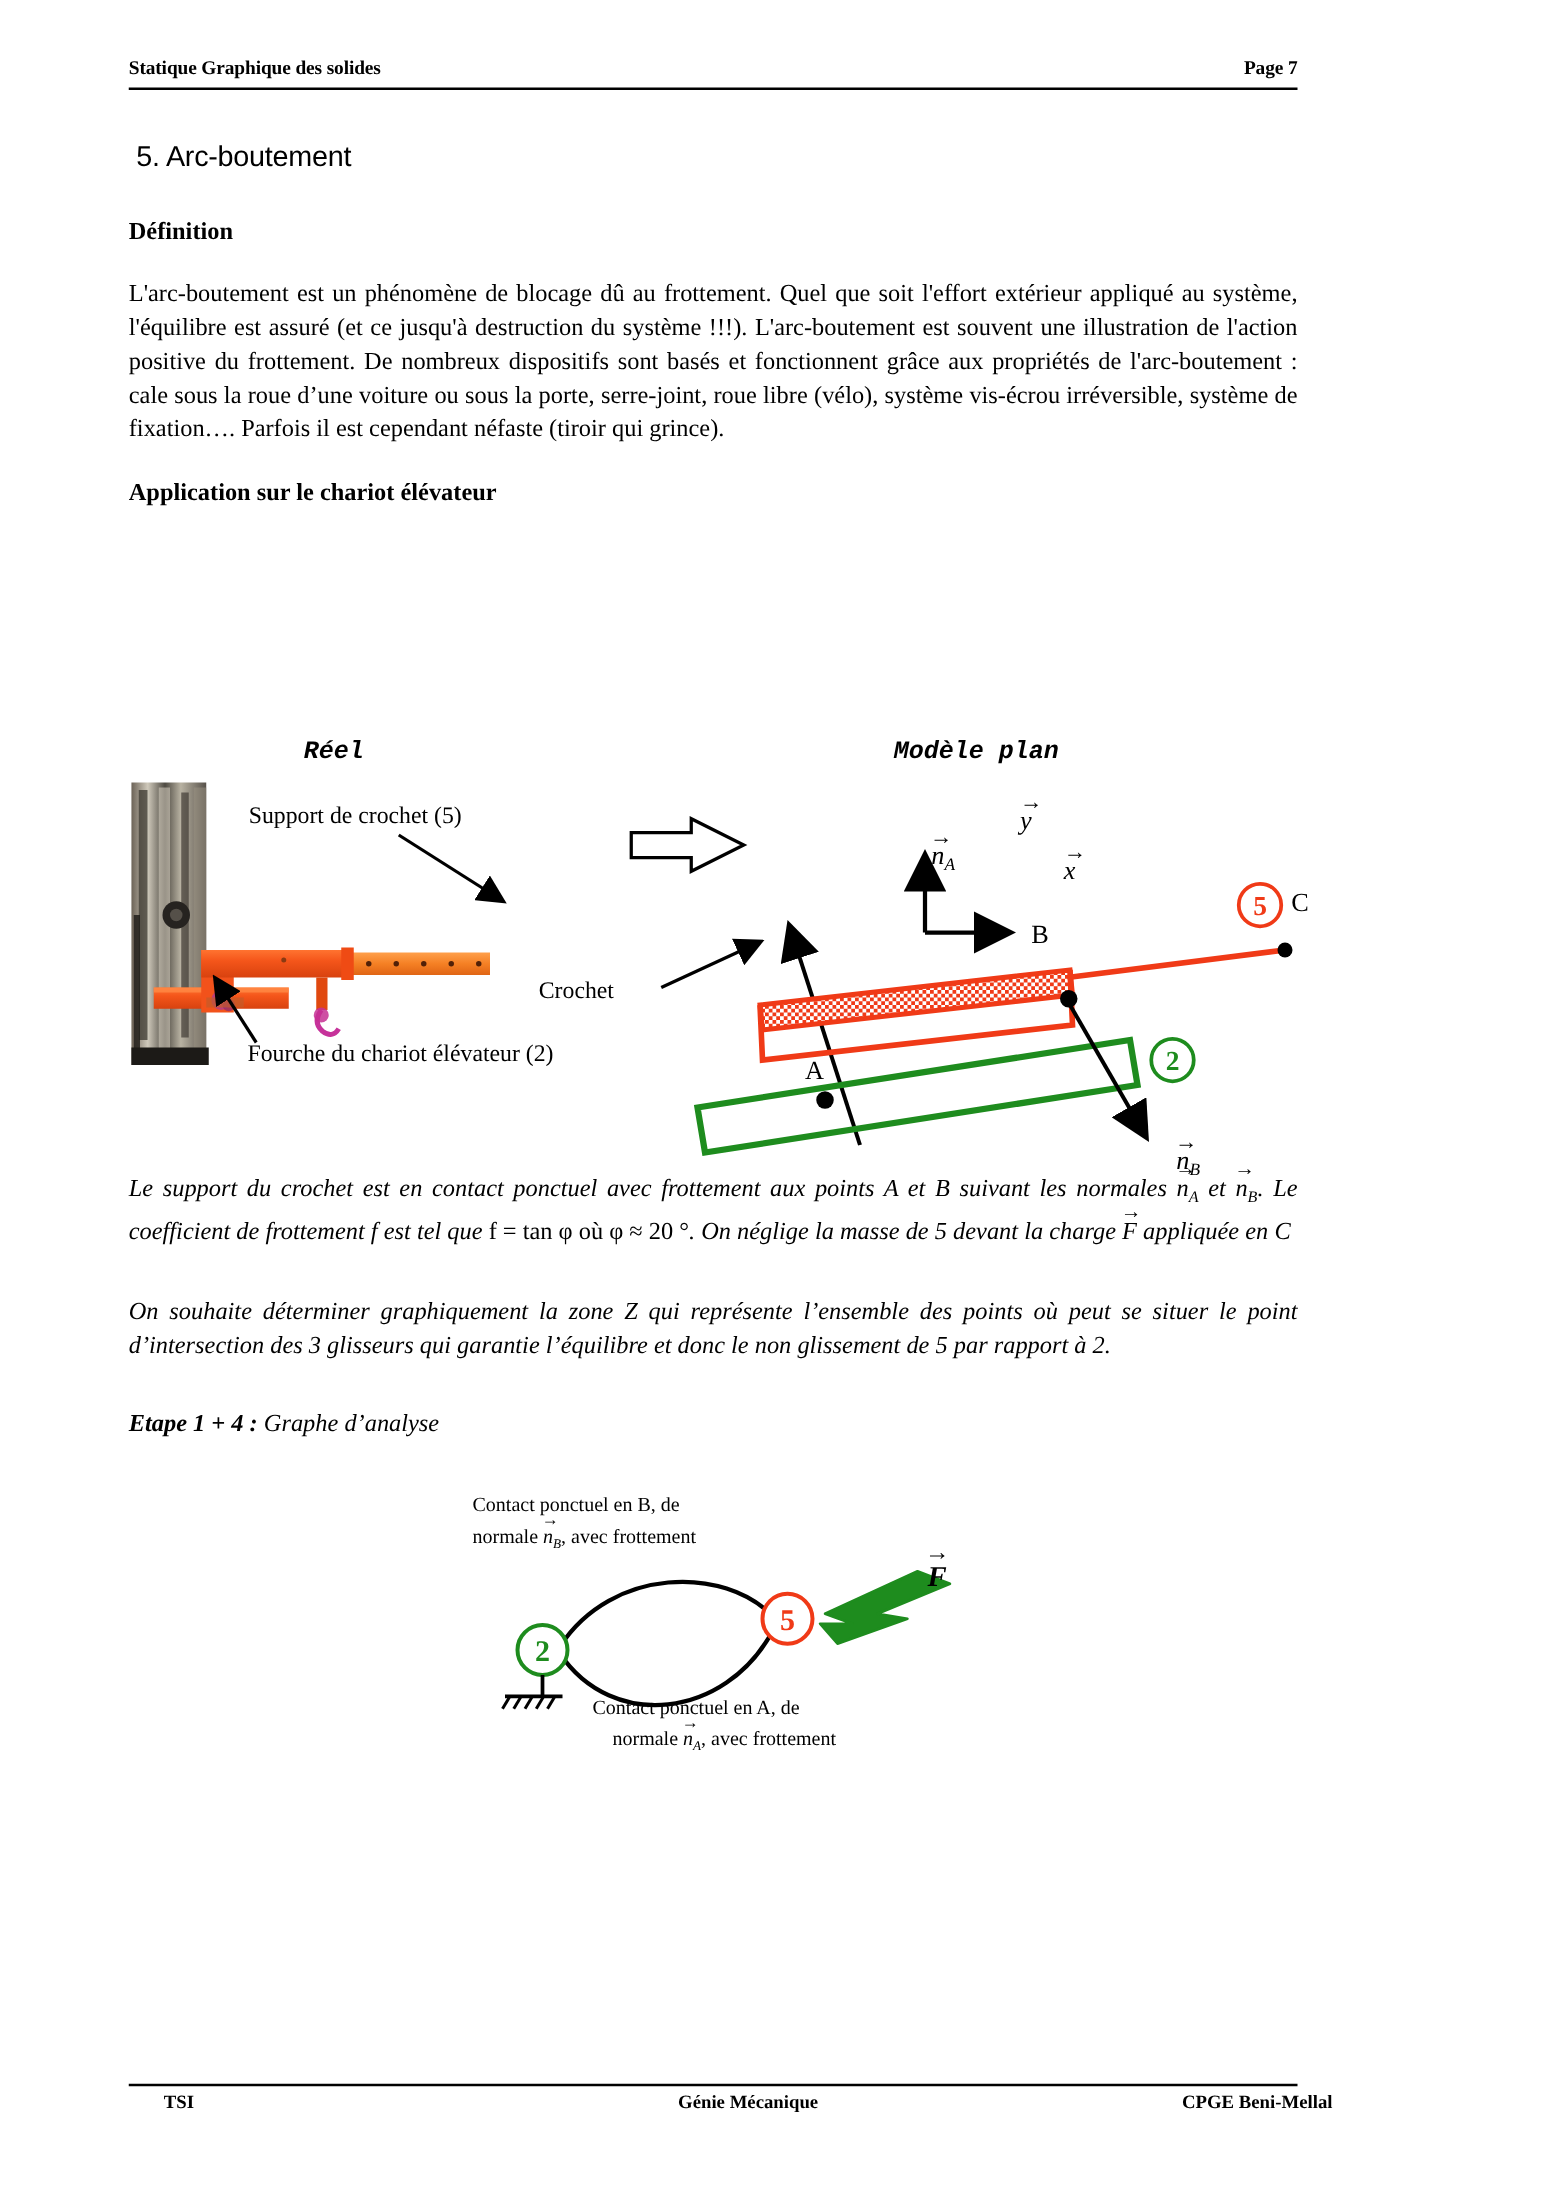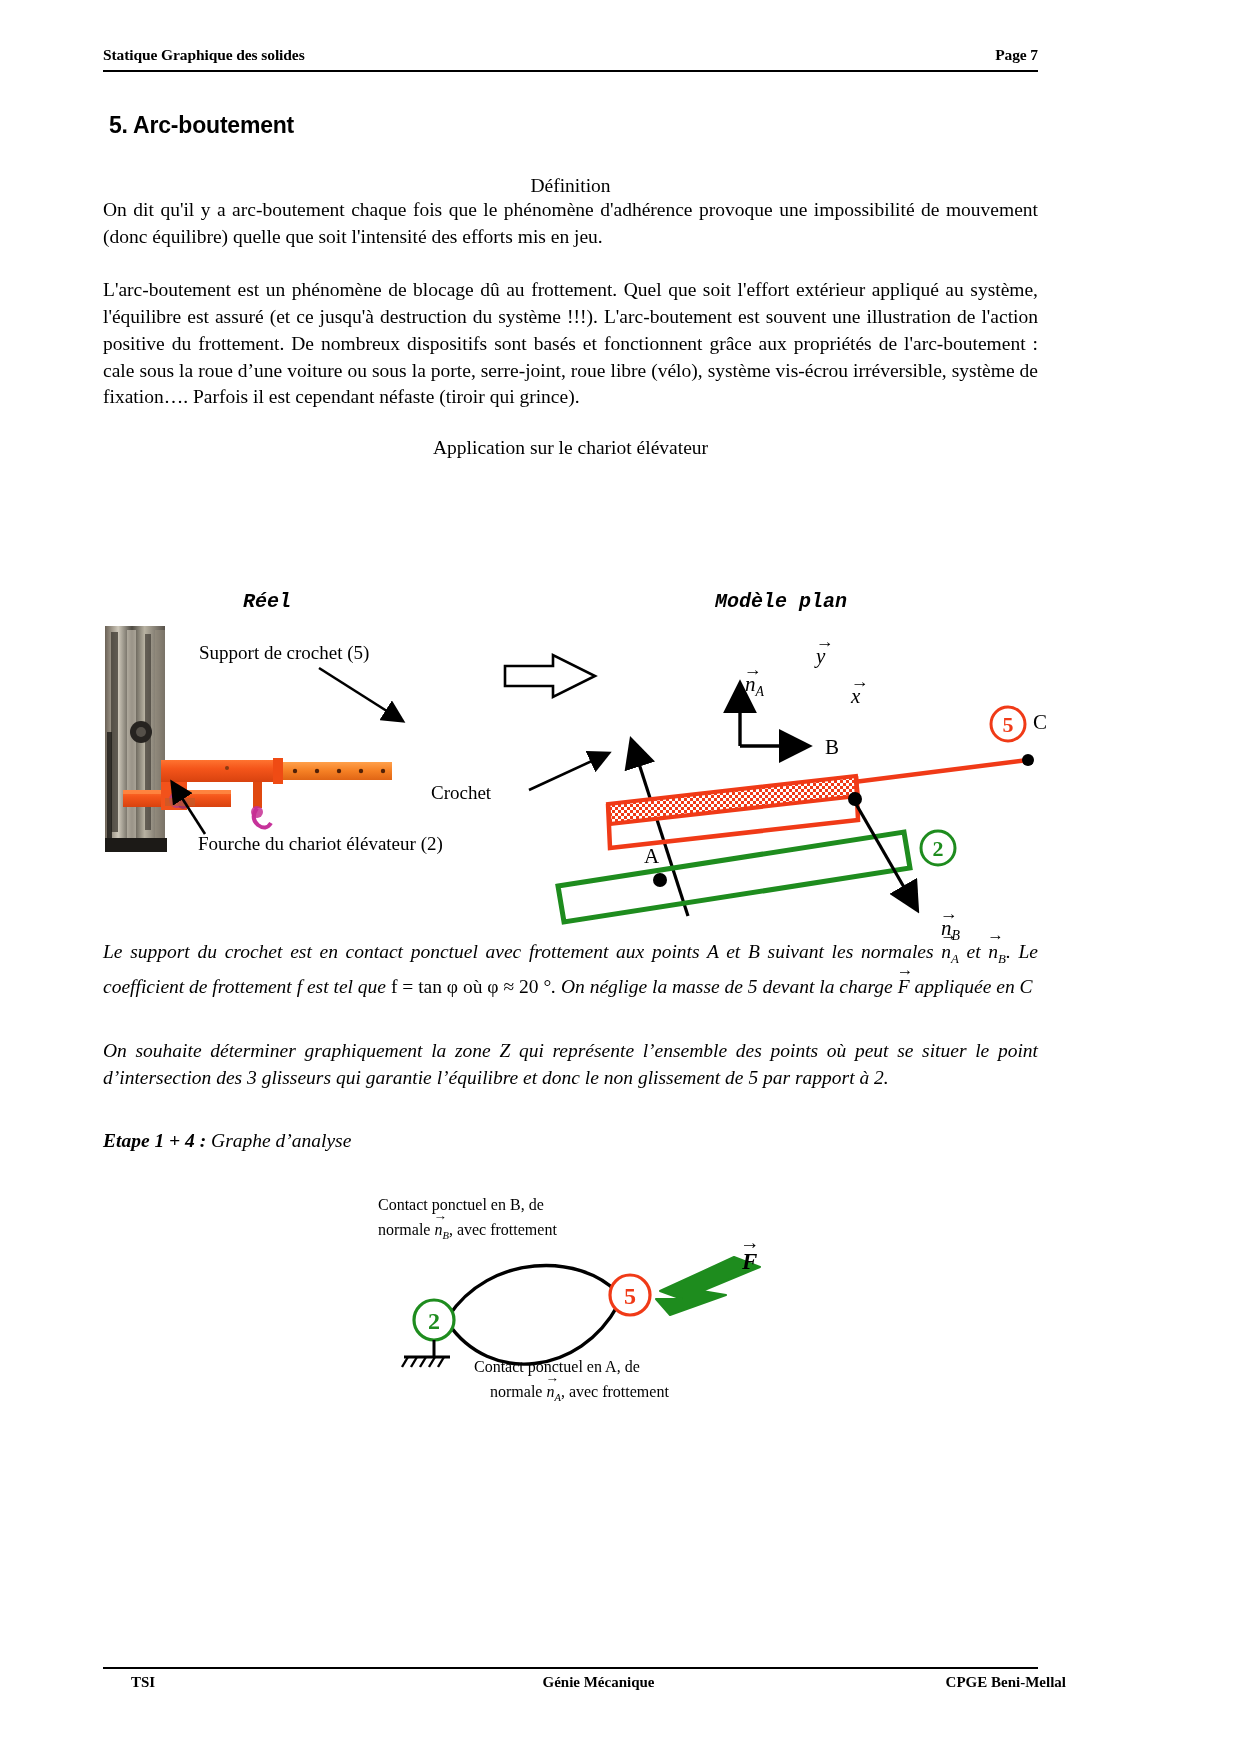--- a/index.html
+++ b/index.html
@@ -61,30 +61,29 @@
     margin-left: 28px;
   }
   .footer .mid { position: absolute; left: 50%; transform: translateX(-50%); }
 
   
   .content { position: absolute; left: 103px; top: 100px; width: 935px; }
 
   h1.section-title {
     font-family: "Liberation Sans", sans-serif;
     font-size: 23px;
-    font-weight: bold;
+    font-weight: normal;
     margin: 12px 0 0 6px;
     letter-spacing: -0.2px;
   }
   h2.sub {
     font-family: "Liberation Serif", serif;
     font-size: 19.5px;
-    font-weight: normal;
+    font-weight: bold;
     margin: 30px 0 0 0;
-    text-align: center;
   }
   p.body {
     font-size: 19.5px;
     line-height: 1.38;
     margin: 0;
     text-align: justify;
   }
   p.italic { font-style: italic; }
   .gap-md { height: 26px; }
   .gap-lg { height: 36px; }
@@ -161,21 +160,20 @@
   </div>
   <div class="header-rule"></div>
 
   <div class="content">
 
     <h1 class="section-title">5. Arc-boutement</h1>
 
     <div class="gap-lg"></div>
 
     <h2 class="sub" style="margin-top:0">Définition</h2>
-    <p class="body">On dit qu'il y a arc-boutement chaque fois que le phénomène d'adhérence provoque une impossibilité de mouvement (donc équilibre) quelle que soit l'intensité des efforts mis en jeu.</p>
 
     <div class="gap-md"></div>
 
     <p class="body">L'arc-boutement est un phénomène de blocage dû au frottement. Quel que soit l'effort extérieur appliqué au système, l'équilibre est assuré (et ce jusqu'à destruction du système !!!). L'arc-boutement est souvent une illustration de l'action positive du frottement. De nombreux dispositifs sont basés et fonctionnent grâce aux propriétés de l'arc-boutement : cale sous la roue d’une voiture ou sous la porte, serre-joint, roue libre (vélo), système vis-écrou irréversible, système de fixation…. Parfois il est cependant néfaste (tiroir qui grince).</p>
 
     <div class="gap-md"></div>
 
     <h2 class="sub" style="margin-top:0">Application sur le chariot élévateur</h2>
   </div>
 

